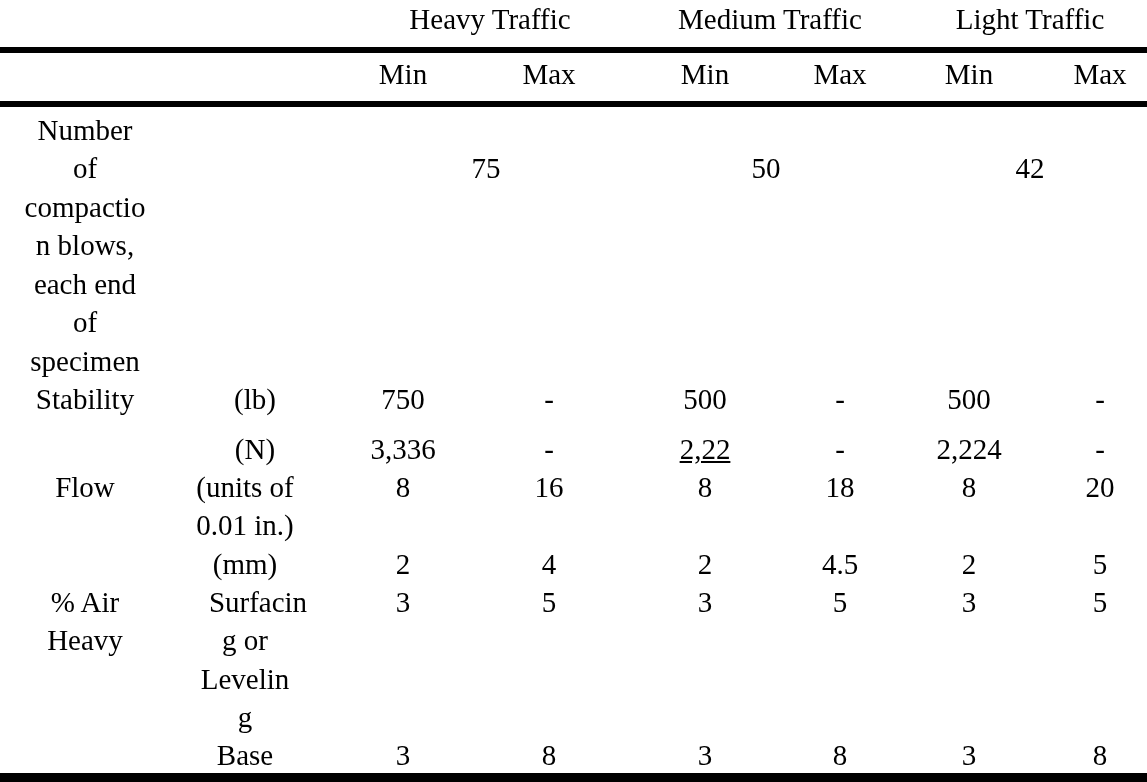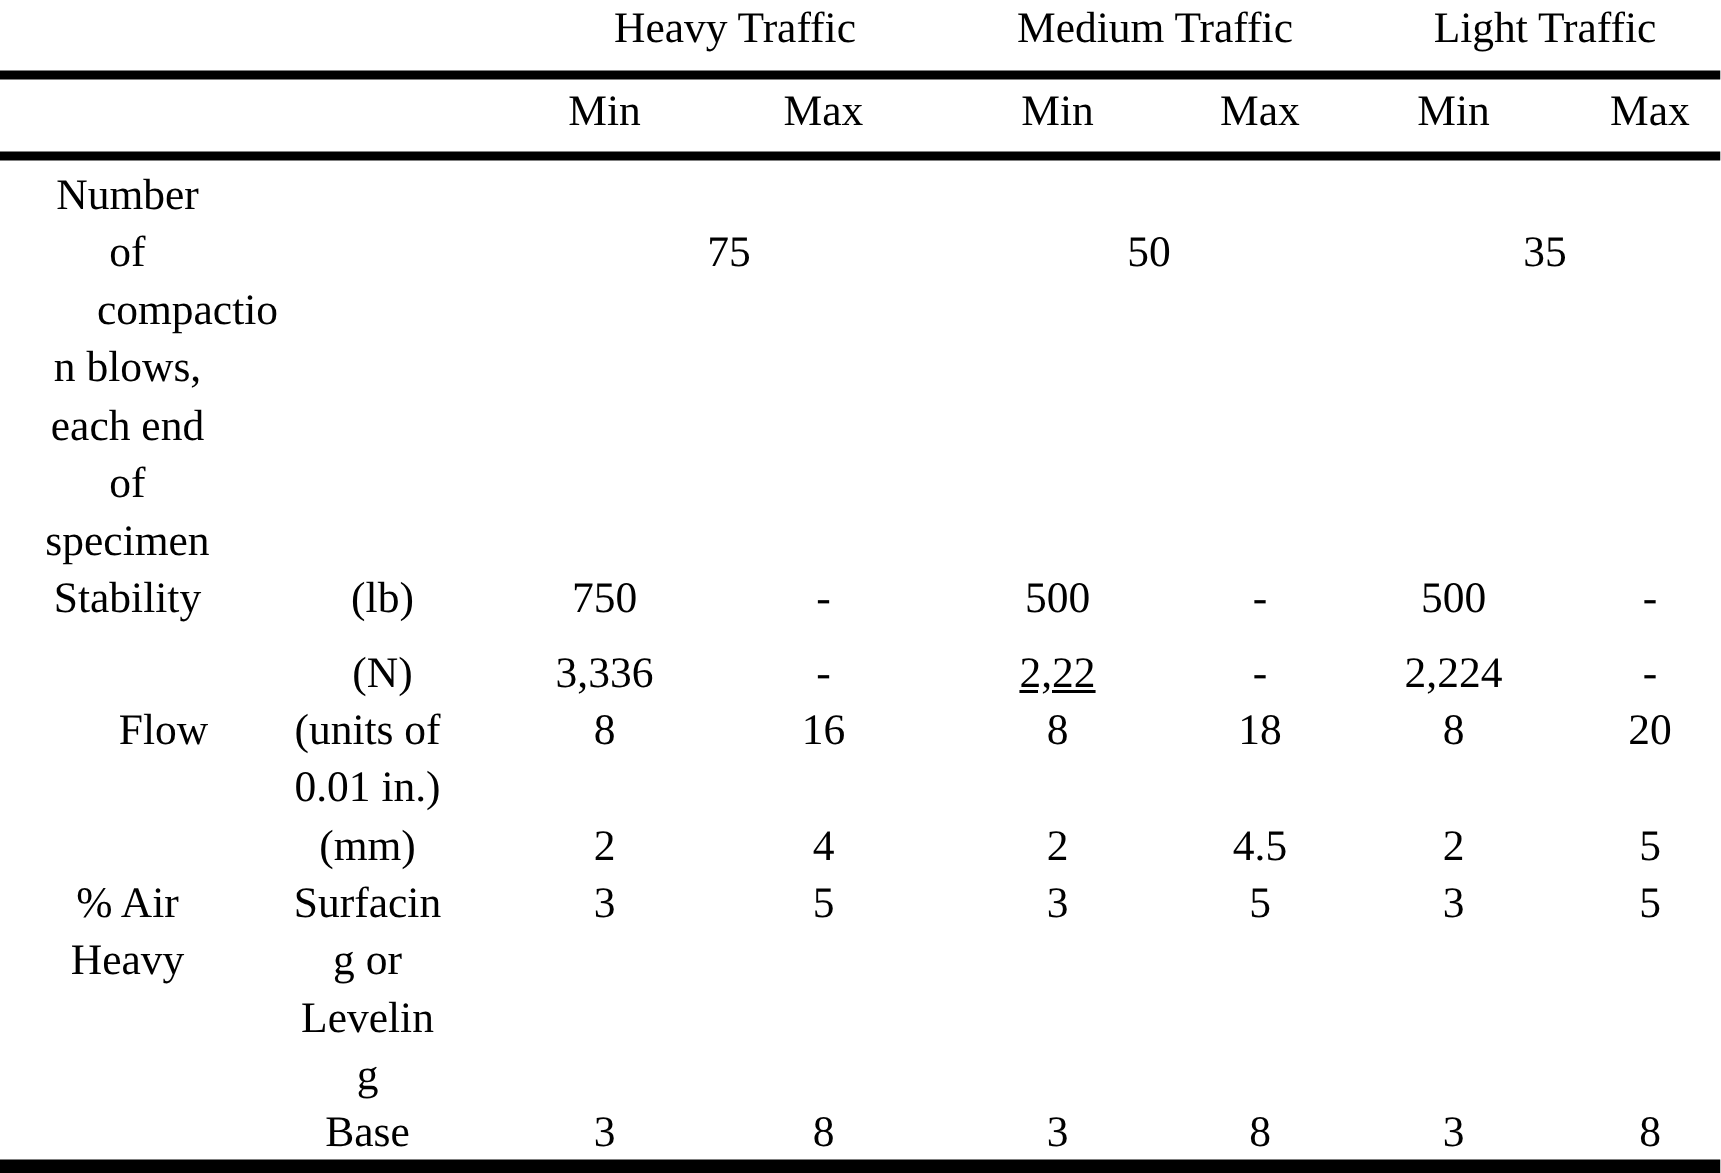--- a/index.html
+++ b/index.html
@@ -22,28 +22,28 @@
 <div class="t" style="left:353px;width:100px;top:55px;">Min</div>
 <div class="t" style="left:499px;width:100px;top:55px;">Max</div>
 <div class="t" style="left:655px;width:100px;top:55px;">Min</div>
 <div class="t" style="left:790px;width:100px;top:55px;">Max</div>
 <div class="t" style="left:919px;width:100px;top:55px;">Min</div>
 <div class="t" style="left:1050px;width:100px;top:55px;">Max</div>
 
 <div>
   <div class="t" style="left:0;width:170px;top:111px;">Number</div>
   <div class="t" style="left:0;width:170px;top:149px;">of</div>
-  <div class="t" style="left:12px;width:170px;top:188px;padding-left:28px;">compactio</div>
+  <div class="t" style="left:0;width:170px;top:188px;">compactio</div>
   <div class="t" style="left:0;width:170px;top:226px;">n blows,</div>
   <div class="t" style="left:0;width:170px;top:265px;text-align:center;">each end</div>
   <div class="t" style="left:0;width:170px;top:303px;">of</div>
   <div class="t" style="left:0;width:170px;top:342px;">specimen</div>
   <div class="t" style="left:436px;width:100px;top:149px;">75</div>
   <div class="t" style="left:716px;width:100px;top:149px;">50</div>
-  <div class="t" style="left:980px;width:100px;top:149px;">35</div>
+  <div class="t" style="left:980px;width:100px;top:149px;">42</div>
 </div>
 
 <div>
   <div class="t" style="left:0;width:170px;top:380px;">Stability</div>
   <div class="t" style="left:190px;width:130px;top:380px;">(lb)</div>
   <div class="t" style="left:353px;width:100px;top:380px;">750</div>
   <div class="t" style="left:499px;width:100px;top:380px;">-</div>
   <div class="t" style="left:655px;width:100px;top:380px;">500</div>
   <div class="t" style="left:790px;width:100px;top:380px;">-</div>
   <div class="t" style="left:919px;width:100px;top:380px;">500</div>
@@ -54,21 +54,21 @@
   <div class="t" style="left:190px;width:130px;top:430px;">(N)</div>
   <div class="t" style="left:353px;width:100px;top:430px;">3,336</div>
   <div class="t" style="left:499px;width:100px;top:430px;">-</div>
   <div class="t" style="left:655px;width:100px;top:430px;text-decoration:underline;">2,22</div>
   <div class="t" style="left:790px;width:100px;top:430px;">-</div>
   <div class="t" style="left:919px;width:100px;top:430px;">2,224</div>
   <div class="t" style="left:1050px;width:100px;top:430px;">-</div>
 </div>
 
 <div>
-  <div class="t" style="left:0;width:170px;top:468px;padding-left:24px;">Flow</div>
+  <div class="t" style="left:0;width:170px;top:468px;">Flow</div>
   <div class="t" style="left:180px;width:130px;top:468px;">(units of</div>
   <div class="t" style="left:180px;width:130px;top:506px;">0.01 in.)</div>
   <div class="t" style="left:353px;width:100px;top:468px;">8</div>
   <div class="t" style="left:499px;width:100px;top:468px;font-family:Liberation Serif, serif;">16</div>
   <div class="t" style="left:655px;width:100px;top:468px;">8</div>
   <div class="t" style="left:790px;width:100px;top:468px;">18</div>
   <div class="t" style="left:919px;width:100px;top:468px;">8</div>
   <div class="t" style="left:1050px;width:100px;top:468px;">20</div>
 </div>
 
@@ -78,21 +78,21 @@
   <div class="t" style="left:499px;width:100px;top:545px;">4</div>
   <div class="t" style="left:655px;width:100px;top:545px;">2</div>
   <div class="t" style="left:790px;width:100px;top:545px;">4.5</div>
   <div class="t" style="left:919px;width:100px;top:545px;">2</div>
   <div class="t" style="left:1050px;width:100px;top:545px;">5</div>
 </div>
 
 <div>
   <div class="t" style="left:0;width:170px;top:583px;">% Air</div>
   <div class="t" style="left:0;width:170px;top:621px;">Heavy</div>
-  <div class="t" style="left:180px;width:130px;top:583px;font-family:Liberation Serif, serif;">Surfacin</div>
+  <div class="t" style="left:193px;width:130px;top:583px;font-family:Liberation Serif, serif;">Surfacin</div>
   <div class="t" style="left:180px;width:130px;top:621px;">g or</div>
   <div class="t" style="left:180px;width:130px;top:660px;">Levelin</div>
   <div class="t" style="left:180px;width:130px;top:698px;">g</div>
   <div class="t" style="left:353px;width:100px;top:583px;">3</div>
   <div class="t" style="left:499px;width:100px;top:583px;">5</div>
   <div class="t" style="left:655px;width:100px;top:583px;">3</div>
   <div class="t" style="left:790px;width:100px;top:583px;">5</div>
   <div class="t" style="left:919px;width:100px;top:583px;">3</div>
   <div class="t" style="left:1050px;width:100px;top:583px;">5</div>
 </div>

